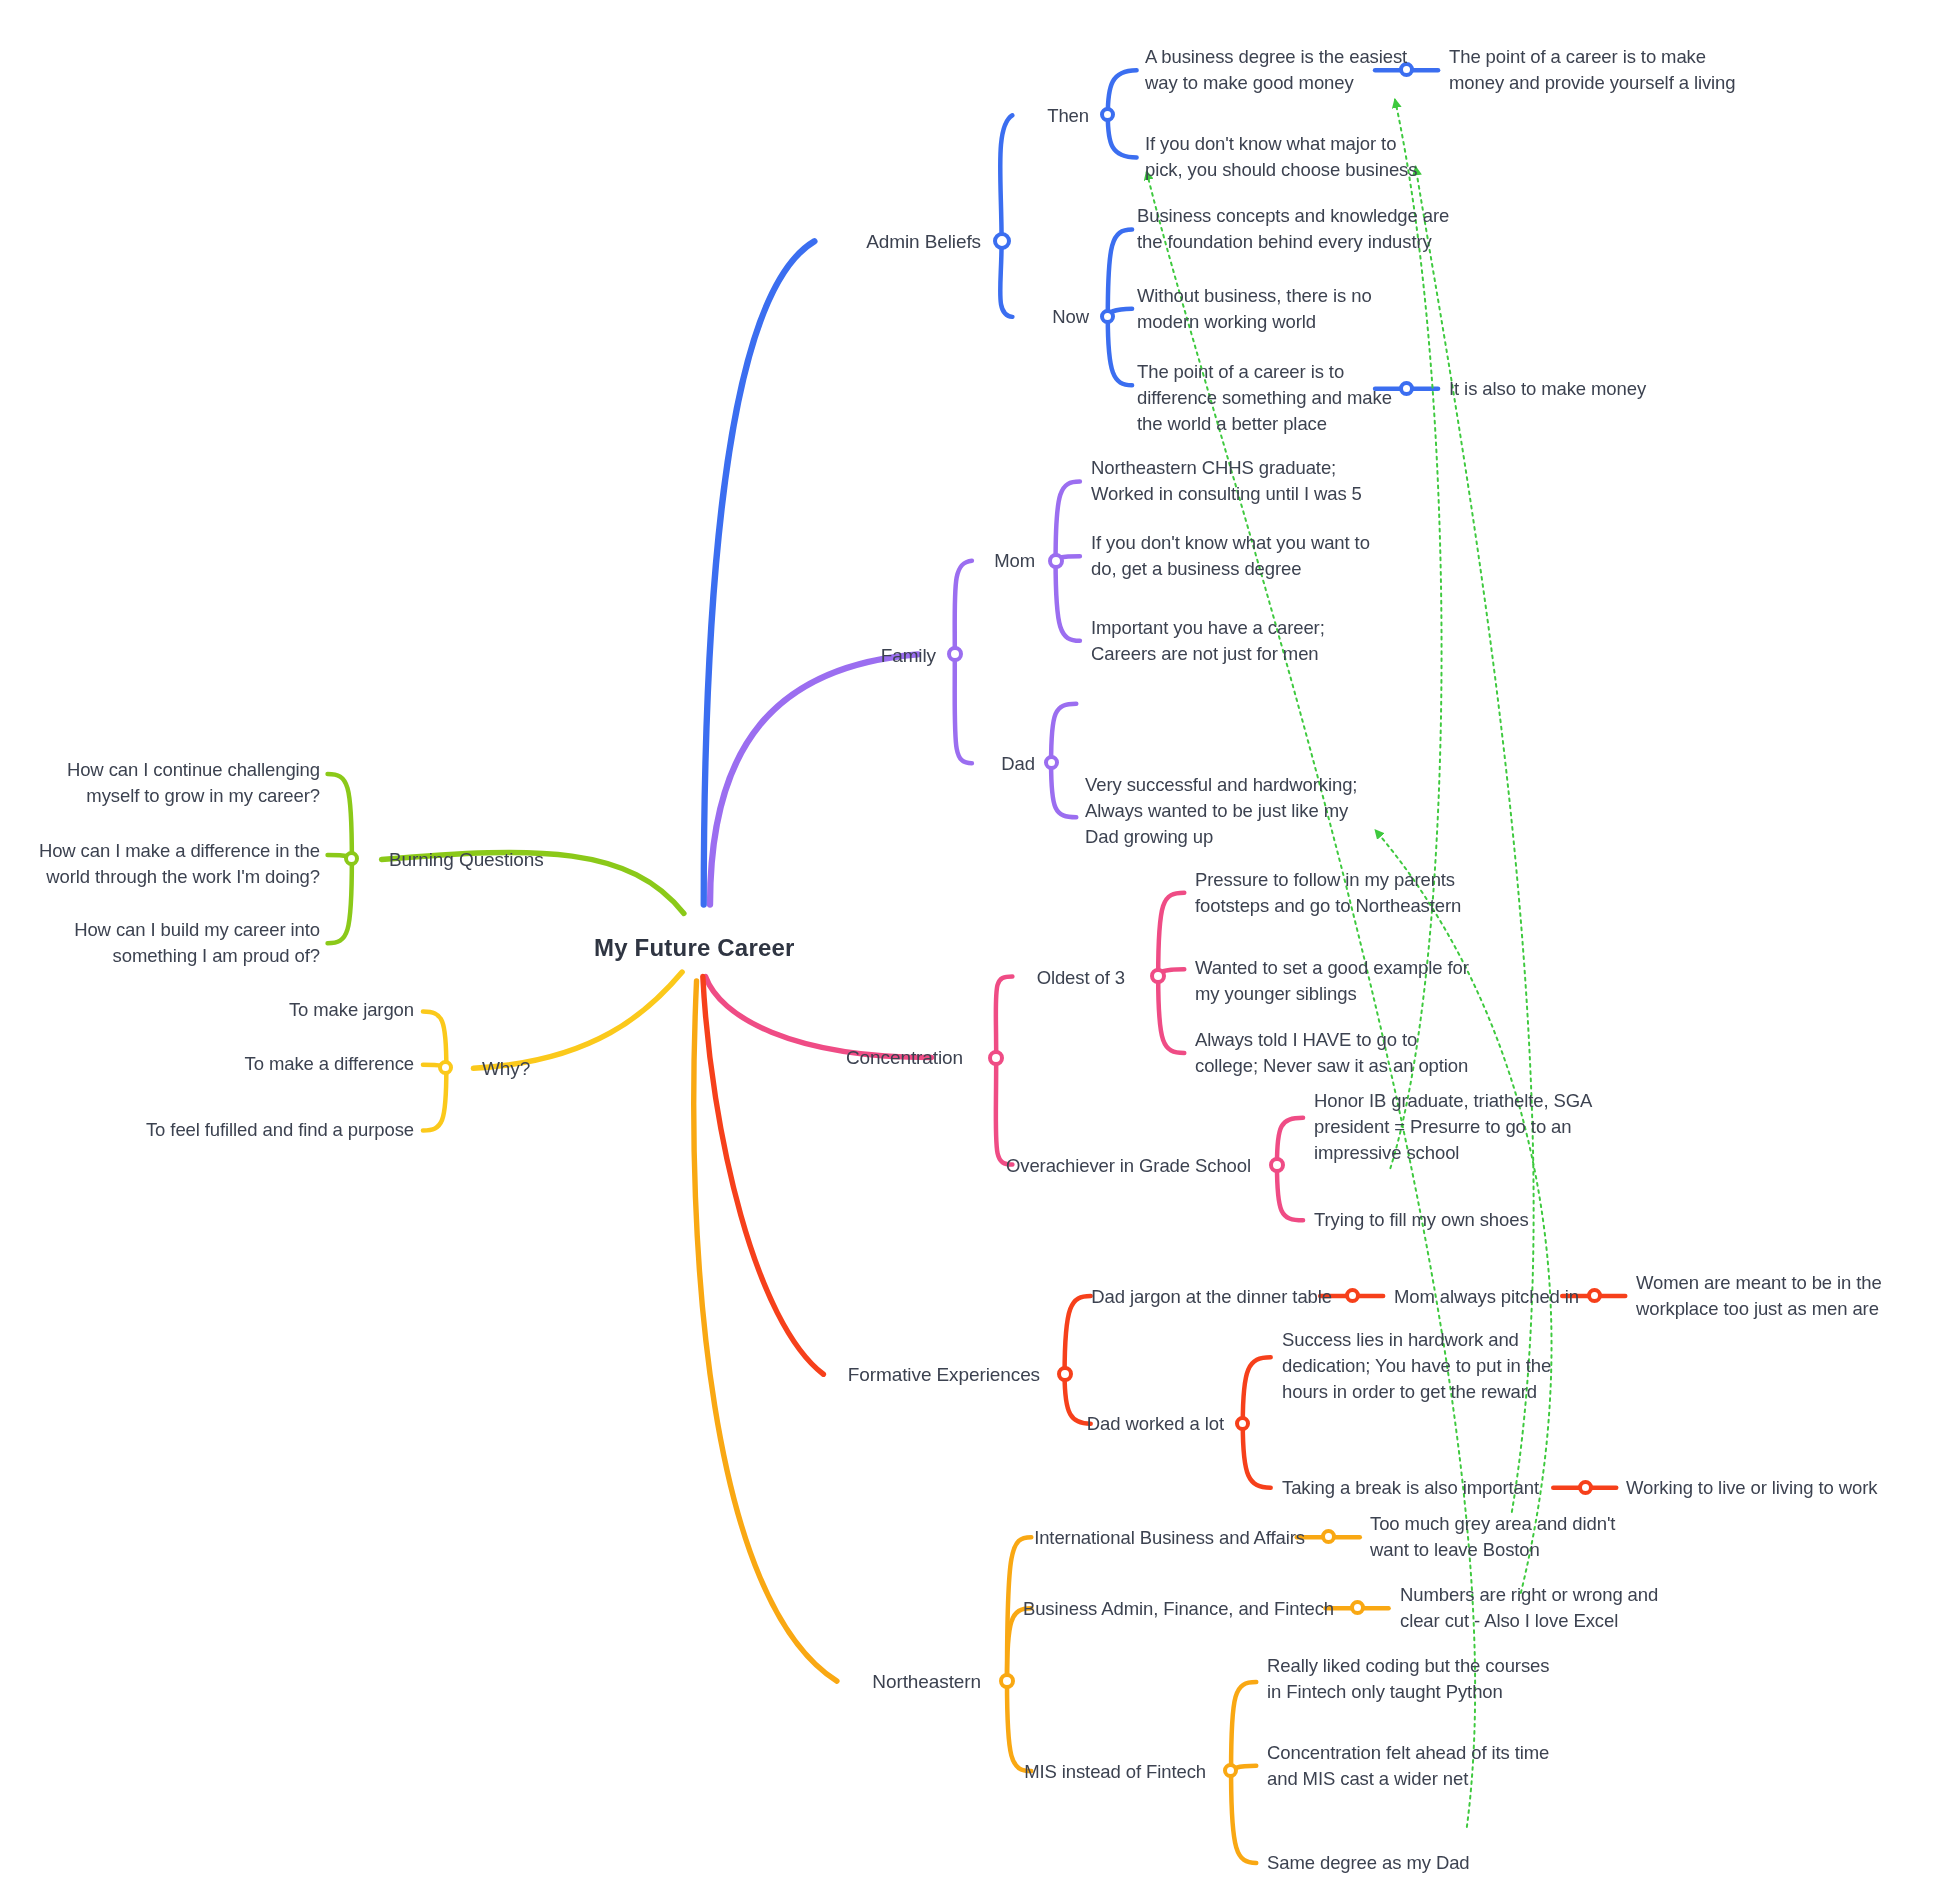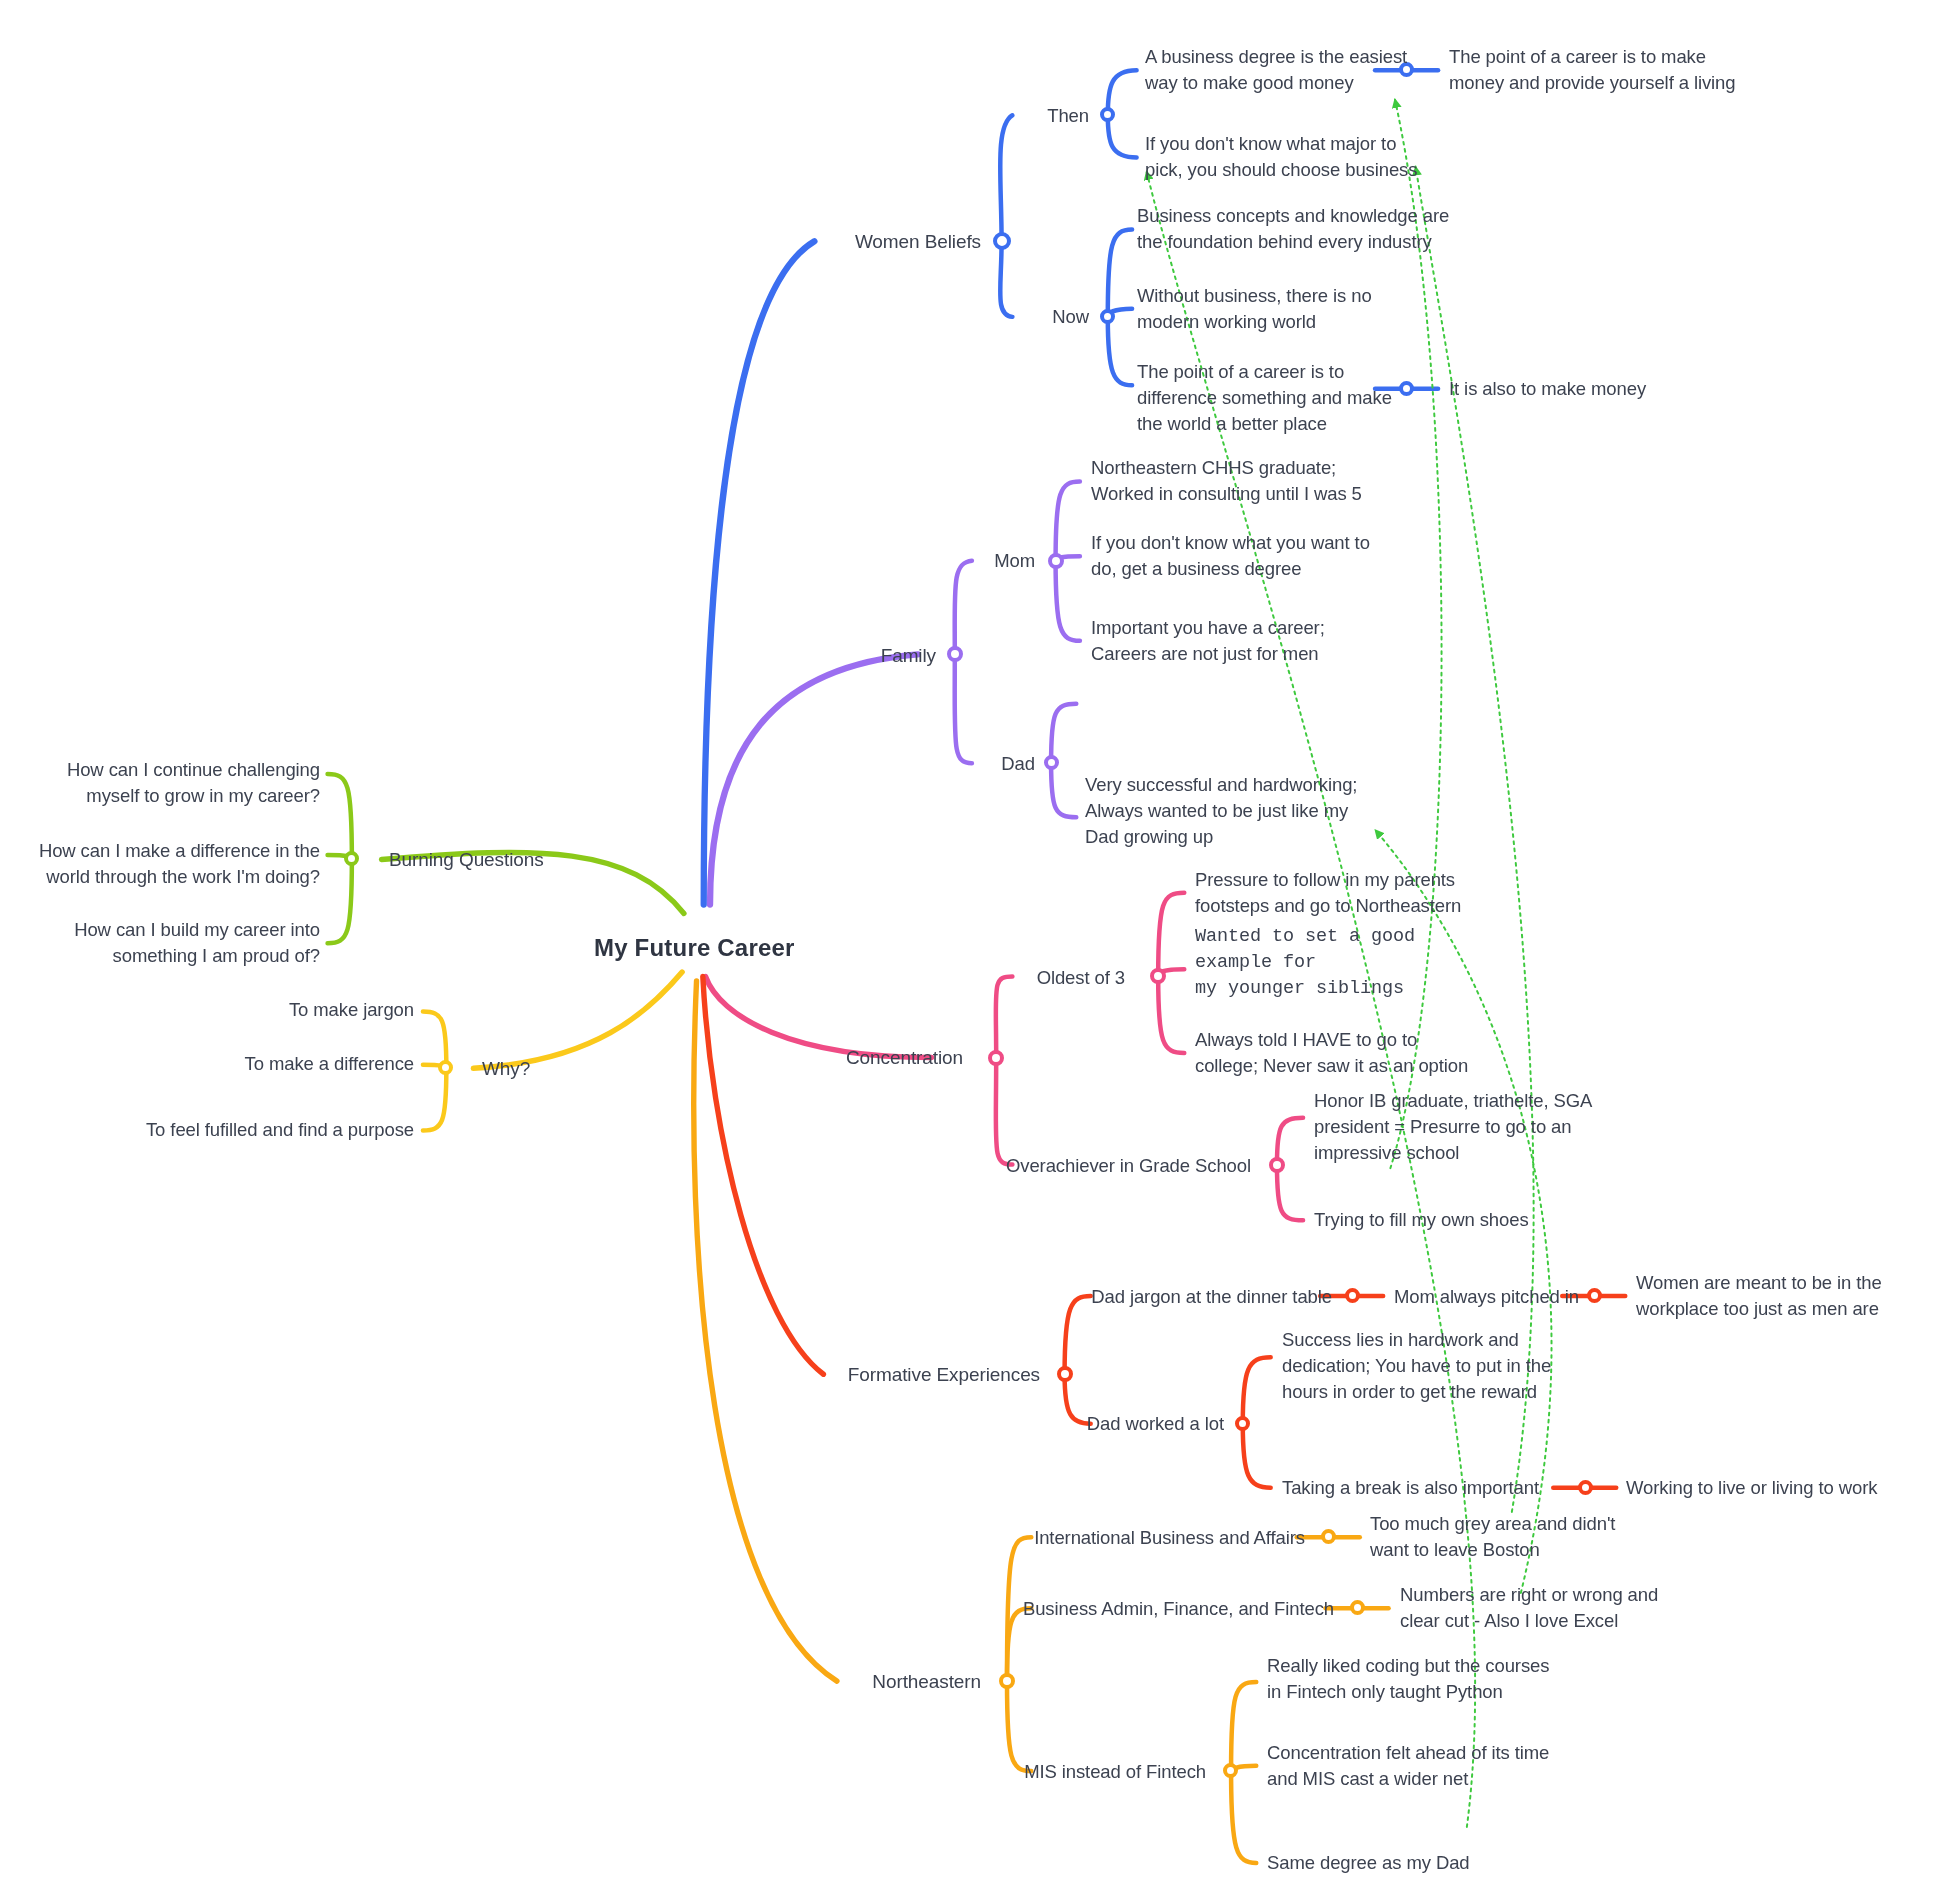--- a/index.html
+++ b/index.html
@@ -177,21 +177,21 @@
   <div class="hub" style="left:999px; top:1673px; width:16px; height:16px; border:4.5px solid #f9a813;"></div>
   <div class="hub" style="left:1321px; top:1529px; width:15.3px; height:15.3px; border:4.5px solid #f9a813;"></div>
   <div class="hub" style="left:1350px; top:1600px; width:15.3px; height:15.3px; border:4.5px solid #f9a813;"></div>
   <div class="hub" style="left:1223px; top:1763px; width:15.3px; height:15.3px; border:4.5px solid #f9a813;"></div>
 
   <div class="hub" style="left:344px; top:851px; width:15.3px; height:15.3px; border:4.5px solid #8bc919;"></div>
   <div class="hub" style="left:438px; top:1060px; width:15.3px; height:15.3px; border:4.5px solid #fbc91b;"></div>
 
   <div id="center-node" style="left:594px; top:934px;">My Future Career</div>
 
-  <div class="node-label lvl1 anchor-right" style="left:783px; top:229px; width:198px;">Women Beliefs</div>
+  <div class="node-label lvl1 anchor-right" style="left:783px; top:229px; width:198px;">Admin Beliefs</div>
   <div class="node-label anchor-right" style="left:945px; top:103px; width:144px;">Then</div>
   <div class="node-label anchor-right" style="left:945px; top:304px; width:144px;">Now</div>
   <div class="node-label anchor-left" style="left:1145px; top:44px; width:306px;">A business degree is the easiest
 way to make good money</div>
   <div class="node-label anchor-left" style="left:1449px; top:44px; width:297px;">The point of a career is to make
 money and provide yourself a living</div>
   <div class="node-label anchor-left" style="left:1145px; top:131px; width:306px;">If you don't know what major to
 pick, you should choose business</div>
   <div class="node-label anchor-left" style="left:1137px; top:203px; width:315px;">Business concepts and knowledge are
 the foundation behind every industry</div>
@@ -213,21 +213,21 @@
 Careers are not just for men</div>
   <div class="node-label anchor-left" style="left:1085px; top:764px; width:306px;margin-top:8px;">Very successful and hardworking;
 Always wanted to be just like my
 Dad growing up</div>
 
   <div class="node-label lvl1 anchor-right" style="left:783px; top:1045px; width:180px;">Concentration</div>
   <div class="node-label anchor-right" style="left:981px; top:965px; width:144px;">Oldest of 3</div>
   <div class="node-label anchor-right" style="left:990px; top:1153px; width:261px;">Overachiever in Grade School</div>
   <div class="node-label anchor-left" style="left:1195px; top:867px; width:306px;">Pressure to follow in my parents
 footsteps and go to Northeastern</div>
-  <div class="node-label anchor-left" style="left:1195px; top:924px; width:306px;font-family:Liberation Mono, monospace;">Wanted to set a good example for
+  <div class="node-label anchor-left" style="left:1195px; top:955px; width:306px;">Wanted to set a good example for
 my younger siblings</div>
   <div class="node-label anchor-left" style="left:1195px; top:1027px; width:306px;">Always told I HAVE to go to
 college; Never saw it as an option</div>
   <div class="node-label anchor-left" style="left:1314px; top:1088px; width:315px;">Honor IB graduate, triathelte, SGA
 president = Presurre to go to an
 impressive school</div>
   <div class="node-label anchor-left" style="left:1314px; top:1207px; width:306px;">Trying to fill my own shoes</div>
 
   <div class="node-label lvl1 anchor-right" style="left:779px; top:1362px; width:261px;">Formative Experiences</div>
   <div class="node-label anchor-right" style="left:1062px; top:1284px; width:270px;">Dad jargon at the dinner table</div>

